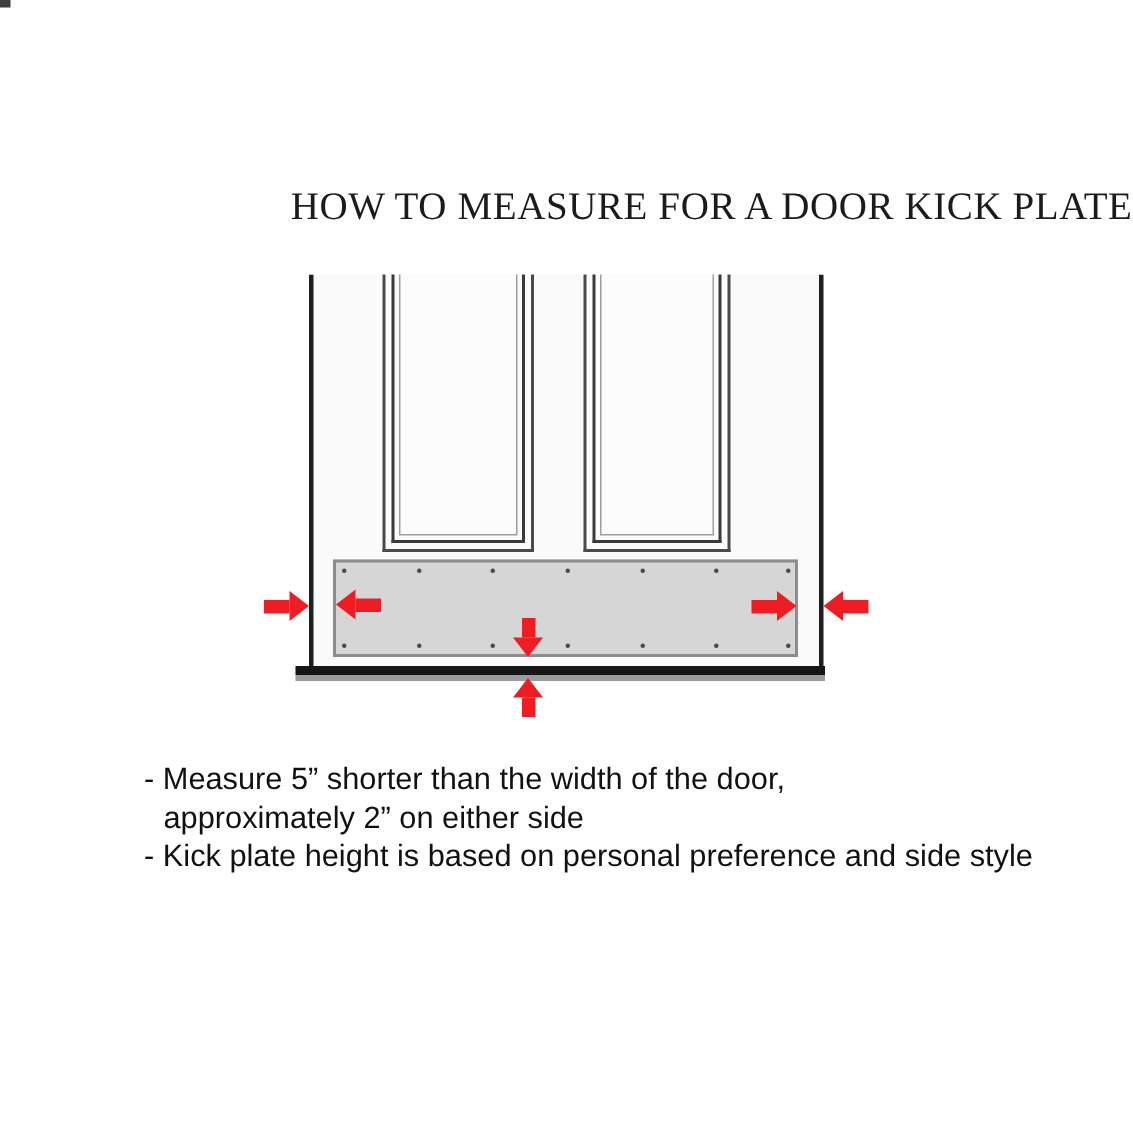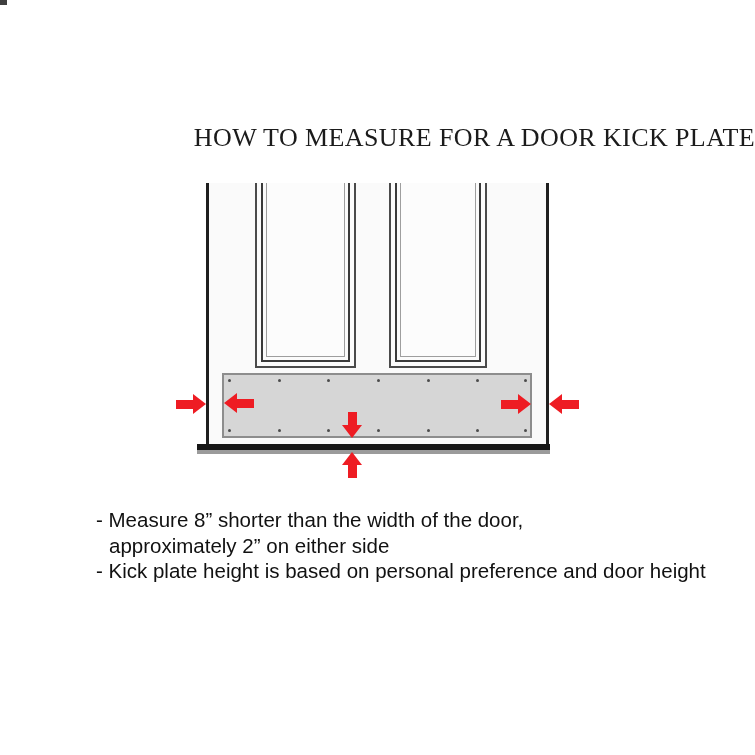--- a/index.html
+++ b/index.html
@@ -126,18 +126,18 @@
       <div class="shaft"></div>
       <div class="head"></div>
     </div>
     <div class="arrow v up a-up">
       <div class="head"></div>
       <div class="shaft"></div>
     </div>
   </div>
 
   <div class="notes">
-    <div>- Measure 8” shorter than the width of the door,</div>
+    <div>- Measure 5” shorter than the width of the door,</div>
     <div class="indent">approximately 2” on either side</div>
-    <div>- Kick plate height is based on personal preference and door height</div>
+    <div>- Kick plate height is based on personal preference and side style</div>
   </div>
 
 </div>
 
 </body></html>

